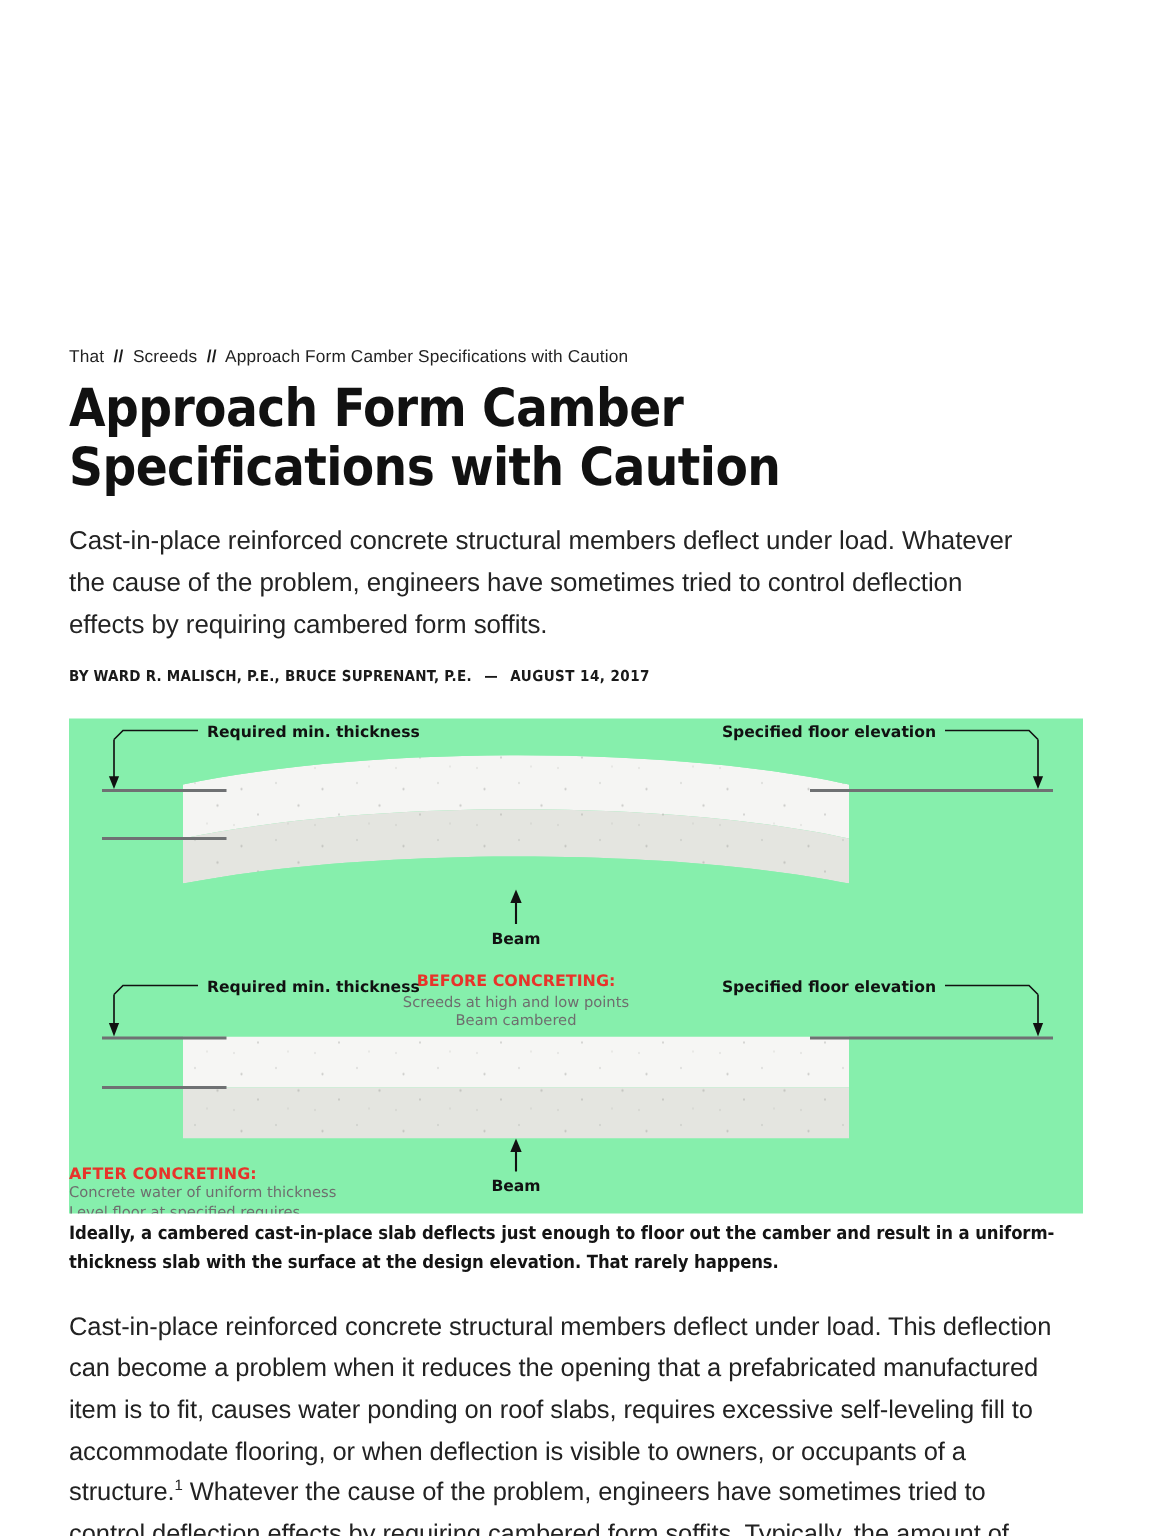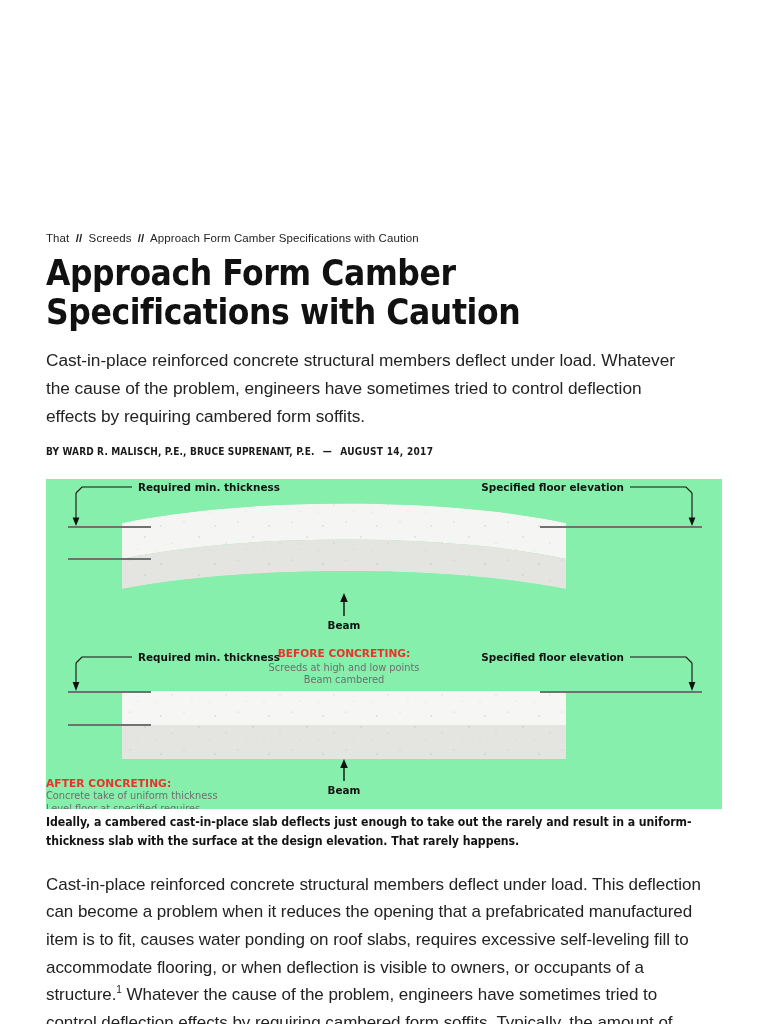--- a/index.html
+++ b/index.html
@@ -230,26 +230,26 @@
             <g>
               <line x1="298" y1="302" x2="298" y2="287" stroke="#111" stroke-width="1.4"></line>
               <path d="M 298 280 L 294.2 289 L 301.8 289 Z" fill="#111"></path>
             </g>
             <text x="298" y="315" text-anchor="middle" font-family="DejaVu Sans, Liberation Sans, sans-serif" font-size="10.4" font-weight="700" fill="#111">Beam</text>
           </g>
         </svg>
 
         <div style="position:absolute; left:0; top:282px; width:676px; text-align:left;margin-top:16px;">
           <div style="font-family:'DejaVu Sans','Liberation Sans',sans-serif; font-size:10.6px; font-weight:700; color:#e8332a; letter-spacing:0.1px;">AFTER CONCRETING:</div>
-          <div style="font-family:'DejaVu Sans','Liberation Sans',sans-serif; font-size:9.8px; color:#6e6e6e; line-height:1.28; margin-top:1px;">Concrete take of uniform thickness</div>
+          <div style="font-family:'DejaVu Sans','Liberation Sans',sans-serif; font-size:9.8px; color:#6e6e6e; line-height:1.28; margin-top:1px;">Concrete water of uniform thickness</div>
           <div style="font-family:'DejaVu Sans','Liberation Sans',sans-serif; font-size:9.8px; color:#6e6e6e; line-height:1.28;">Level floor at specified requires</div>
         </div>
       </div>
 
-      <figcaption class="figcaption">Ideally, a cambered cast-in-place slab deflects just enough to take out the rarely and result in a uniform-thickness slab with the surface at the design elevation. That rarely happens.</figcaption>
+      <figcaption class="figcaption">Ideally, a cambered cast-in-place slab deflects just enough to floor out the camber and result in a uniform-thickness slab with the surface at the design elevation. That rarely happens.</figcaption>
     </figure>
 
     <div class="body-copy">
       <p><span>Cast-in-place reinforced concrete structural members deflect under load. This deflection can become a problem when it reduces the opening that a prefabricated manufactured item is to fit, causes water ponding on roof slabs, requires excessive self-leveling fill to accommodate flooring, or when deflection is visible to owners, or occupants of a structure.</span><sup>1</sup><span> Whatever the cause of the problem, engineers have sometimes tried to control deflection effects by requiring cambered form soffits. Typically, the amount of camber is set in hopes</span></p>
     </div>
 
   </div>
 </div>
 
 </body></html>

